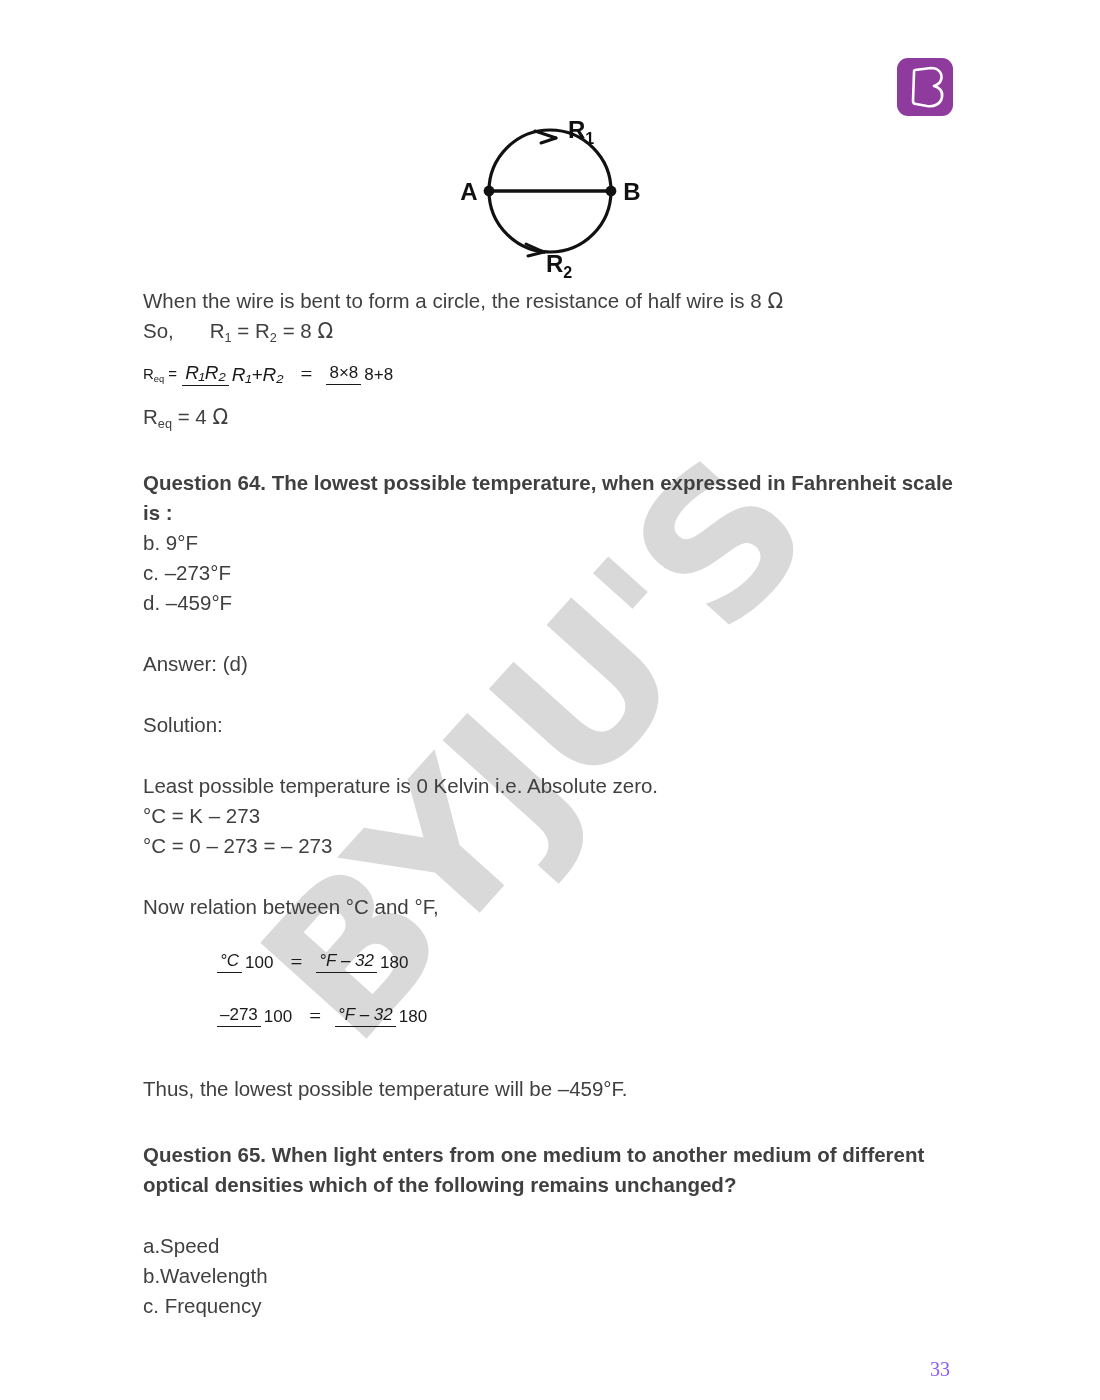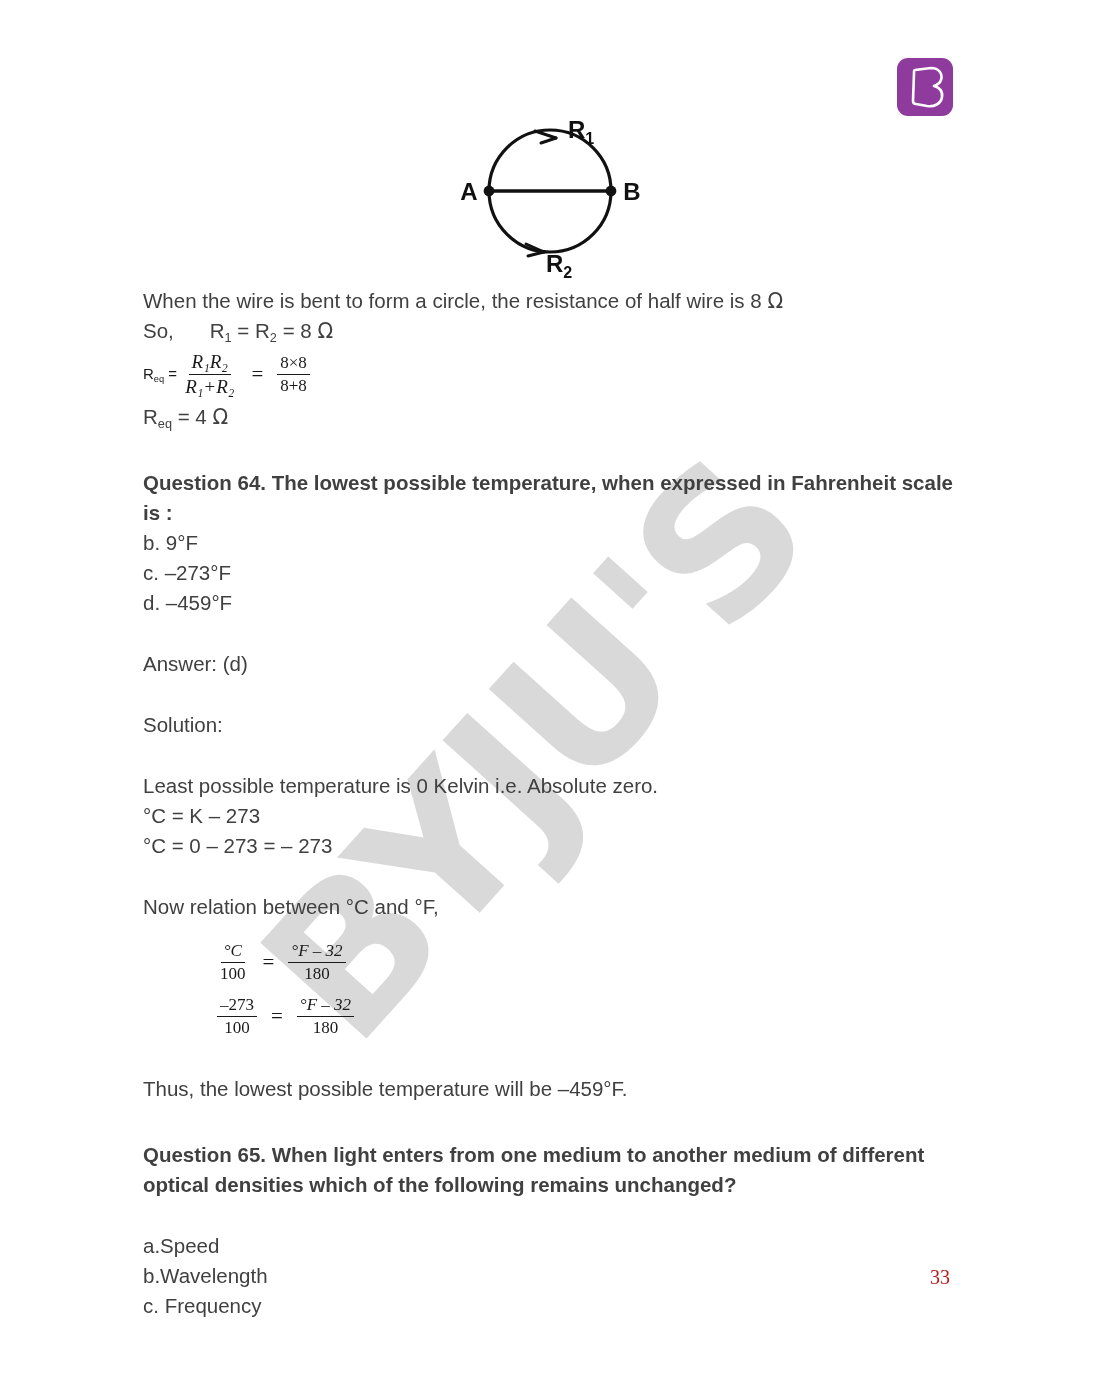--- a/index.html
+++ b/index.html
@@ -102,23 +102,23 @@
     font-size: 20.5px;
     line-height: 30px;
     height: 56px;
   }
   .mathlead {
     font-family: "Liberation Sans", sans-serif;
     font-size: 15px;
   }
   .frac {
     display: inline-flex;
-    flex-direction: column;
+    flex-direction: row;
     align-items: center;
-    font-family: Liberation Serif, serif;
+    font-family: Liberation Sans, sans-serif;
     font-style: italic;
     vertical-align: middle;
     margin: 0 5px;
   }
   .frac .num {
     padding: 0 3px 1px 3px;
     border-bottom: 1.4px solid #1a1a1a;
     line-height: 1.15;
   }
   .frac .den {
@@ -139,24 +139,24 @@
     display: flex;
     align-items: center;
     margin-left: 69px;
     height: 54px;
   }
 
   
   .page-number {
     position: absolute;
     left: 930px;
-    top: 1266px;
+    top: 1358px;
     font-family: "Liberation Serif", serif;
     font-size: 20px;
-    color: #b91c1c;
+    color: #8b5cf6;
     z-index: 3;
   }
 </style>
 </head>
 <body>
 
 <div class="page">
 
   <svg class="watermark" viewBox="0 0 1100 1400" xmlns="http://www.w3.org/2000/svg">
     <g transform="rotate(-48 550 730)">

